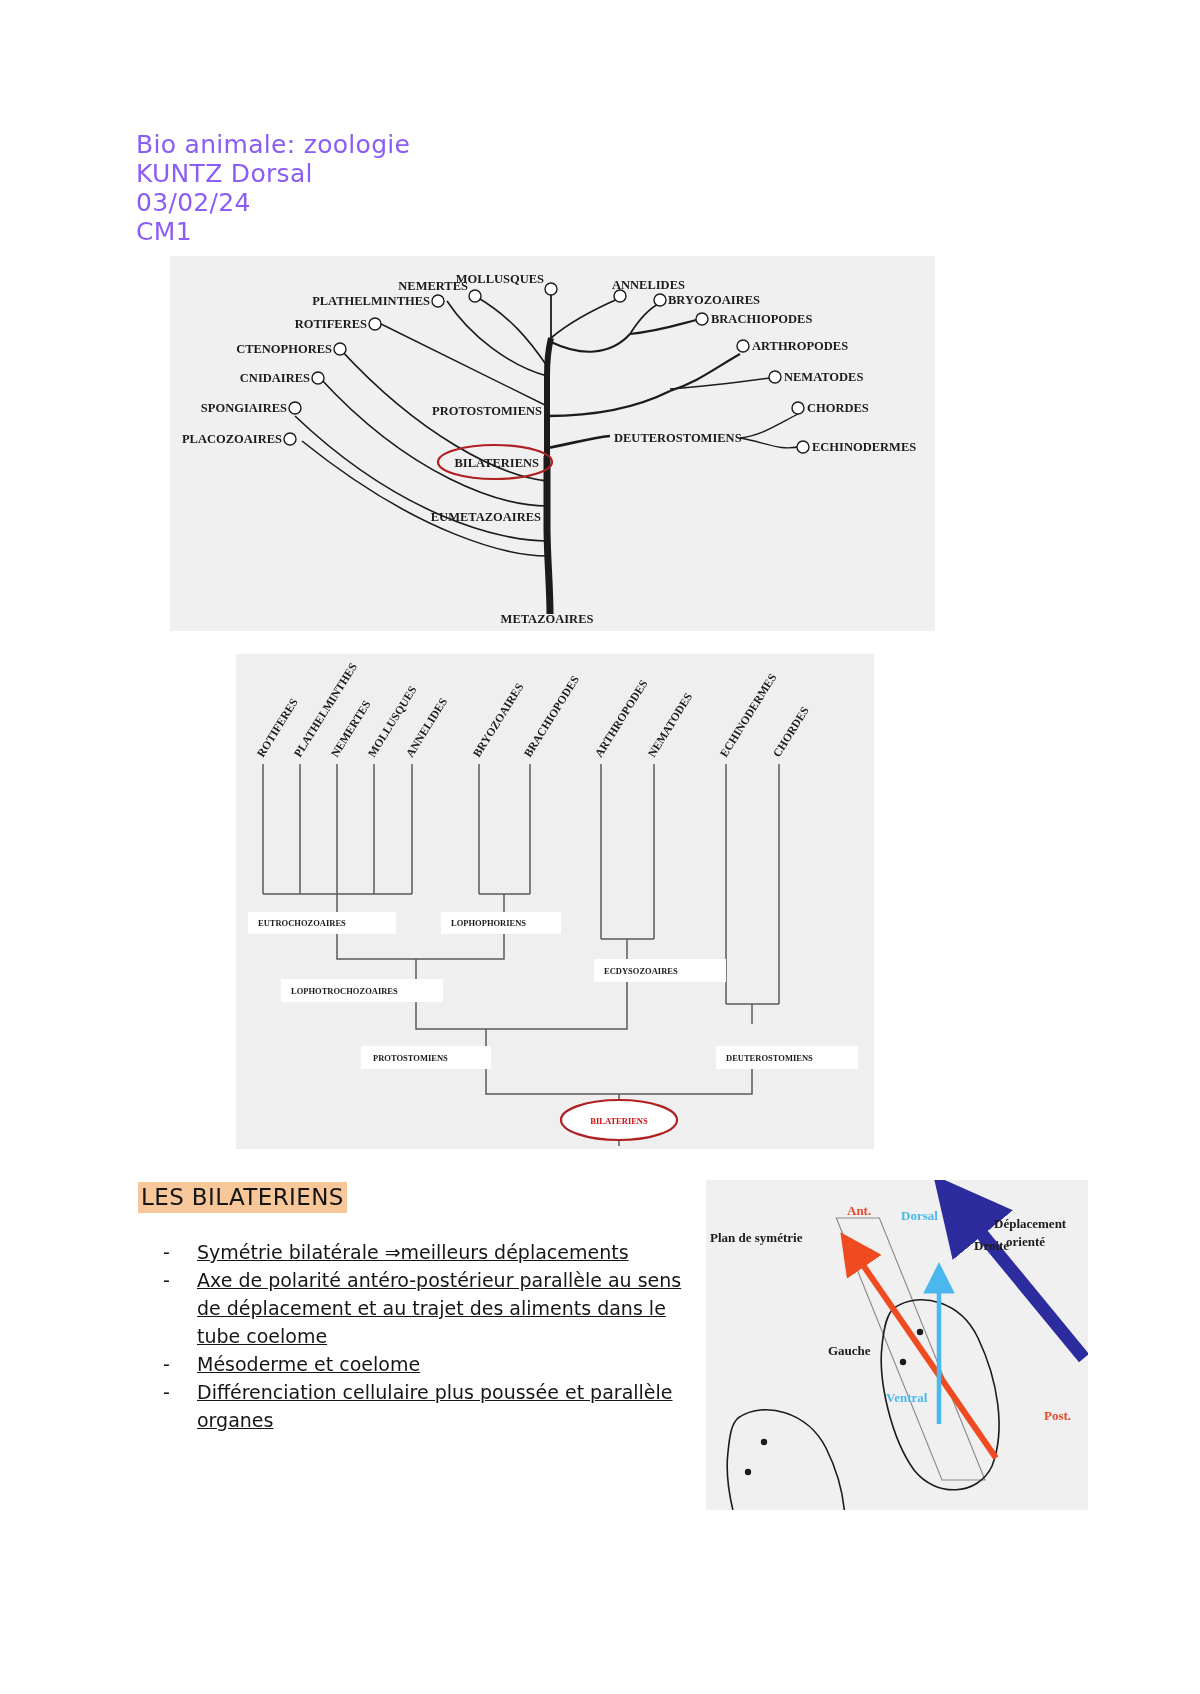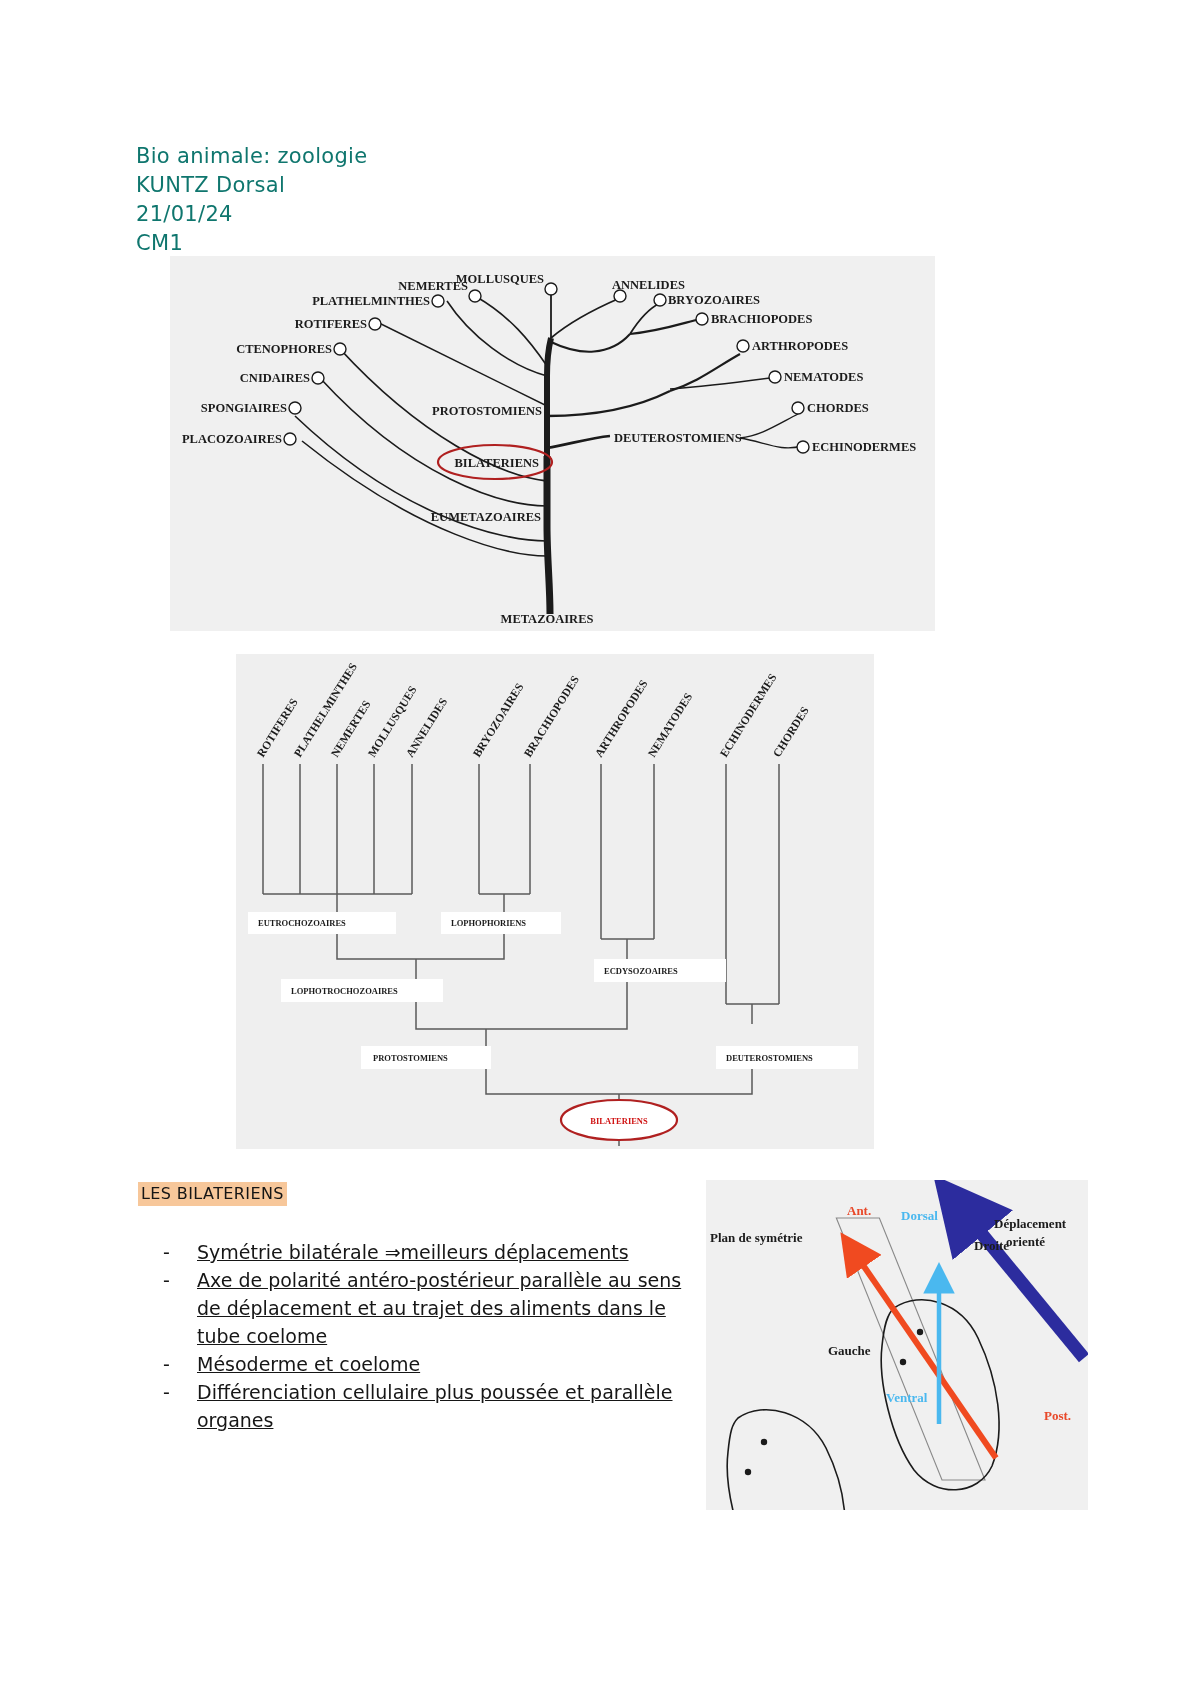--- a/index.html
+++ b/index.html
@@ -12,25 +12,25 @@
     height: 1694px;
     position: relative;
     font-family: "DejaVu Sans", sans-serif;
     overflow: hidden;
   }
 
   
   #header-block {
     position: absolute;
     left: 136px;
-    top: 142px;
+    top: 130px;
     font-family: "DejaVu Sans", sans-serif;
-    font-size: 21px;
+    font-size: 25px;
     line-height: 29px;
-    color: #0f766e;
+    color: #8b5cf6;
     letter-spacing: 0.3px;
   }
   #header-block div { white-space: pre; }
 
   
   #figure-tree {
     position: absolute;
     left: 170px;
     top: 256px;
     width: 765px;
@@ -96,21 +96,21 @@
     font-size: 8.5px;
     fill: #d01414;
   }
 
   
   #section-heading {
     position: absolute;
     left: 138px;
     top: 1182px;
     font-family: "DejaVu Sans", sans-serif;
-    font-size: 16px;
+    font-size: 23px;
     color: #151515;
     background: #f7c79a;
     padding: 2px 3px 3px 3px;
     letter-spacing: 0.4px;
     white-space: nowrap;
   }
 
   
   #bullet-list {
     position: absolute;
@@ -163,21 +163,21 @@
     stroke: #8a8a8a;
     stroke-width: 1.1;
   }
 </style>
 </head>
 <body>
 
 <div id="header-block">
   <div>Bio animale: zoologie</div>
   <div>KUNTZ Dorsal</div>
-  <div>21/01/24</div>
+  <div>03/02/24</div>
   <div>CM1</div>
 </div>
 
 <div id="figure-tree">
   <svg width="765" height="375" viewBox="0 0 765 375" xmlns="http://www.w3.org/2000/svg">
 
     <path class="tree-branch" d="M 380 358 C 380 330 377 300 377 270 L 377 200" stroke-width="7"></path>
     <path class="tree-branch" d="M 377 200 L 377 120 C 377 100 379 90 381 82" stroke-width="6"></path>
 
     <path class="tree-branch" d="M 377 300 C 340 300 250 280 132 185" stroke-width="1.6"></path>

